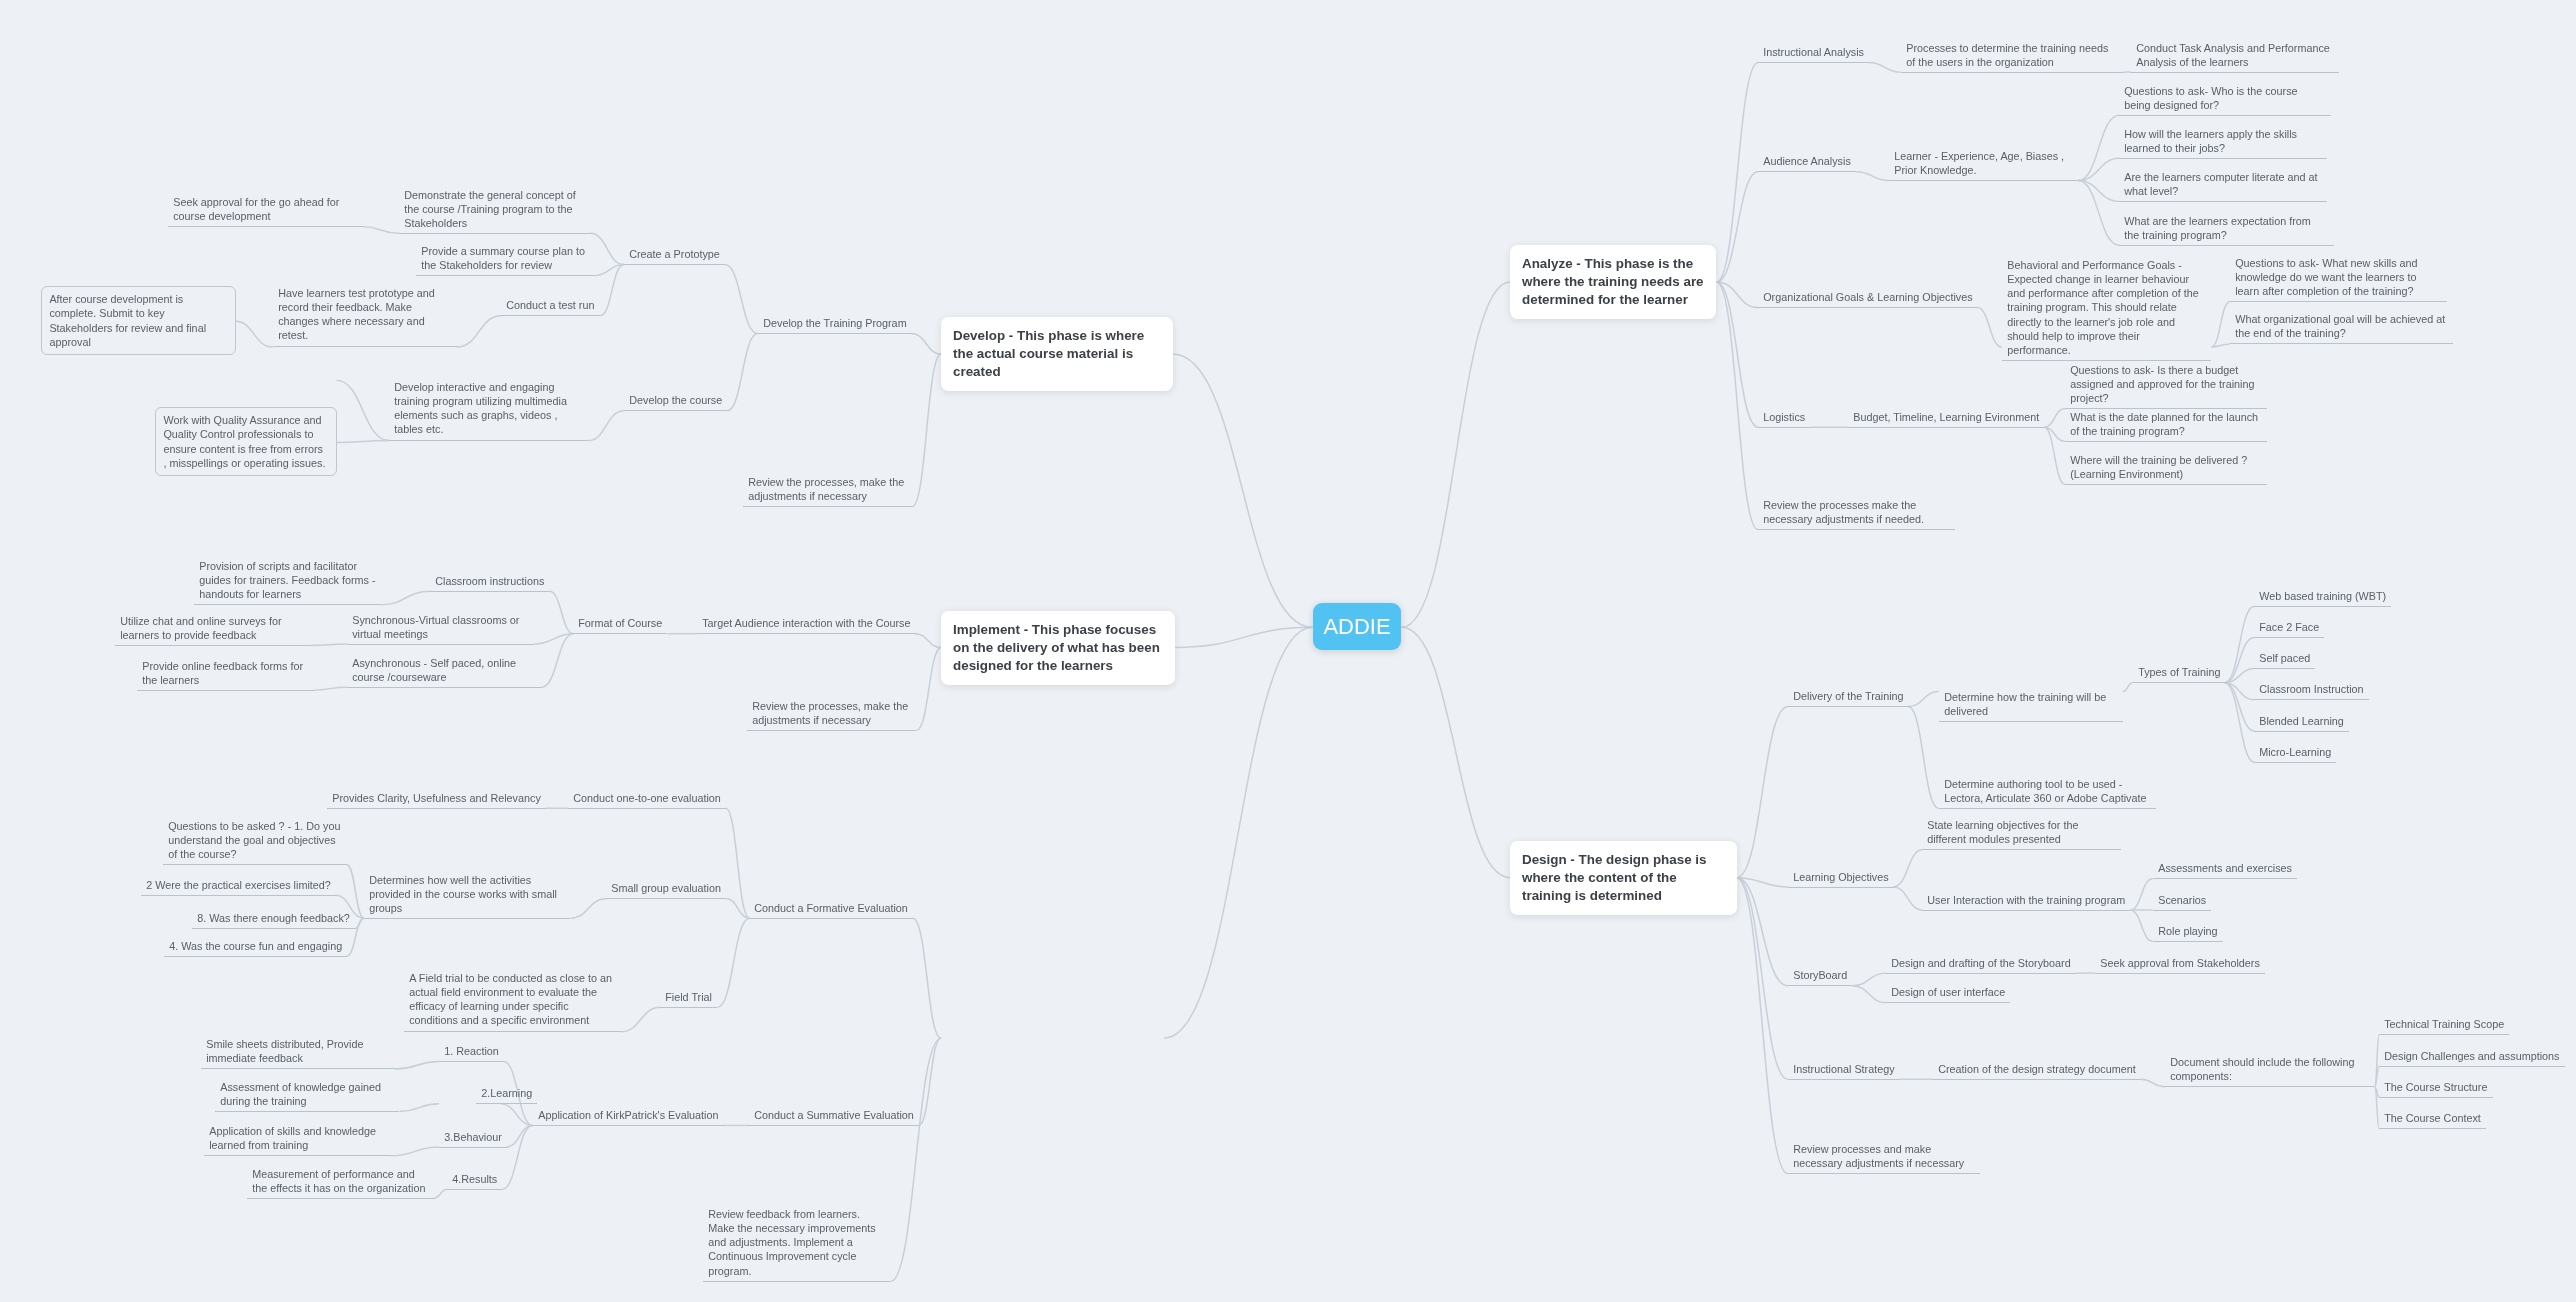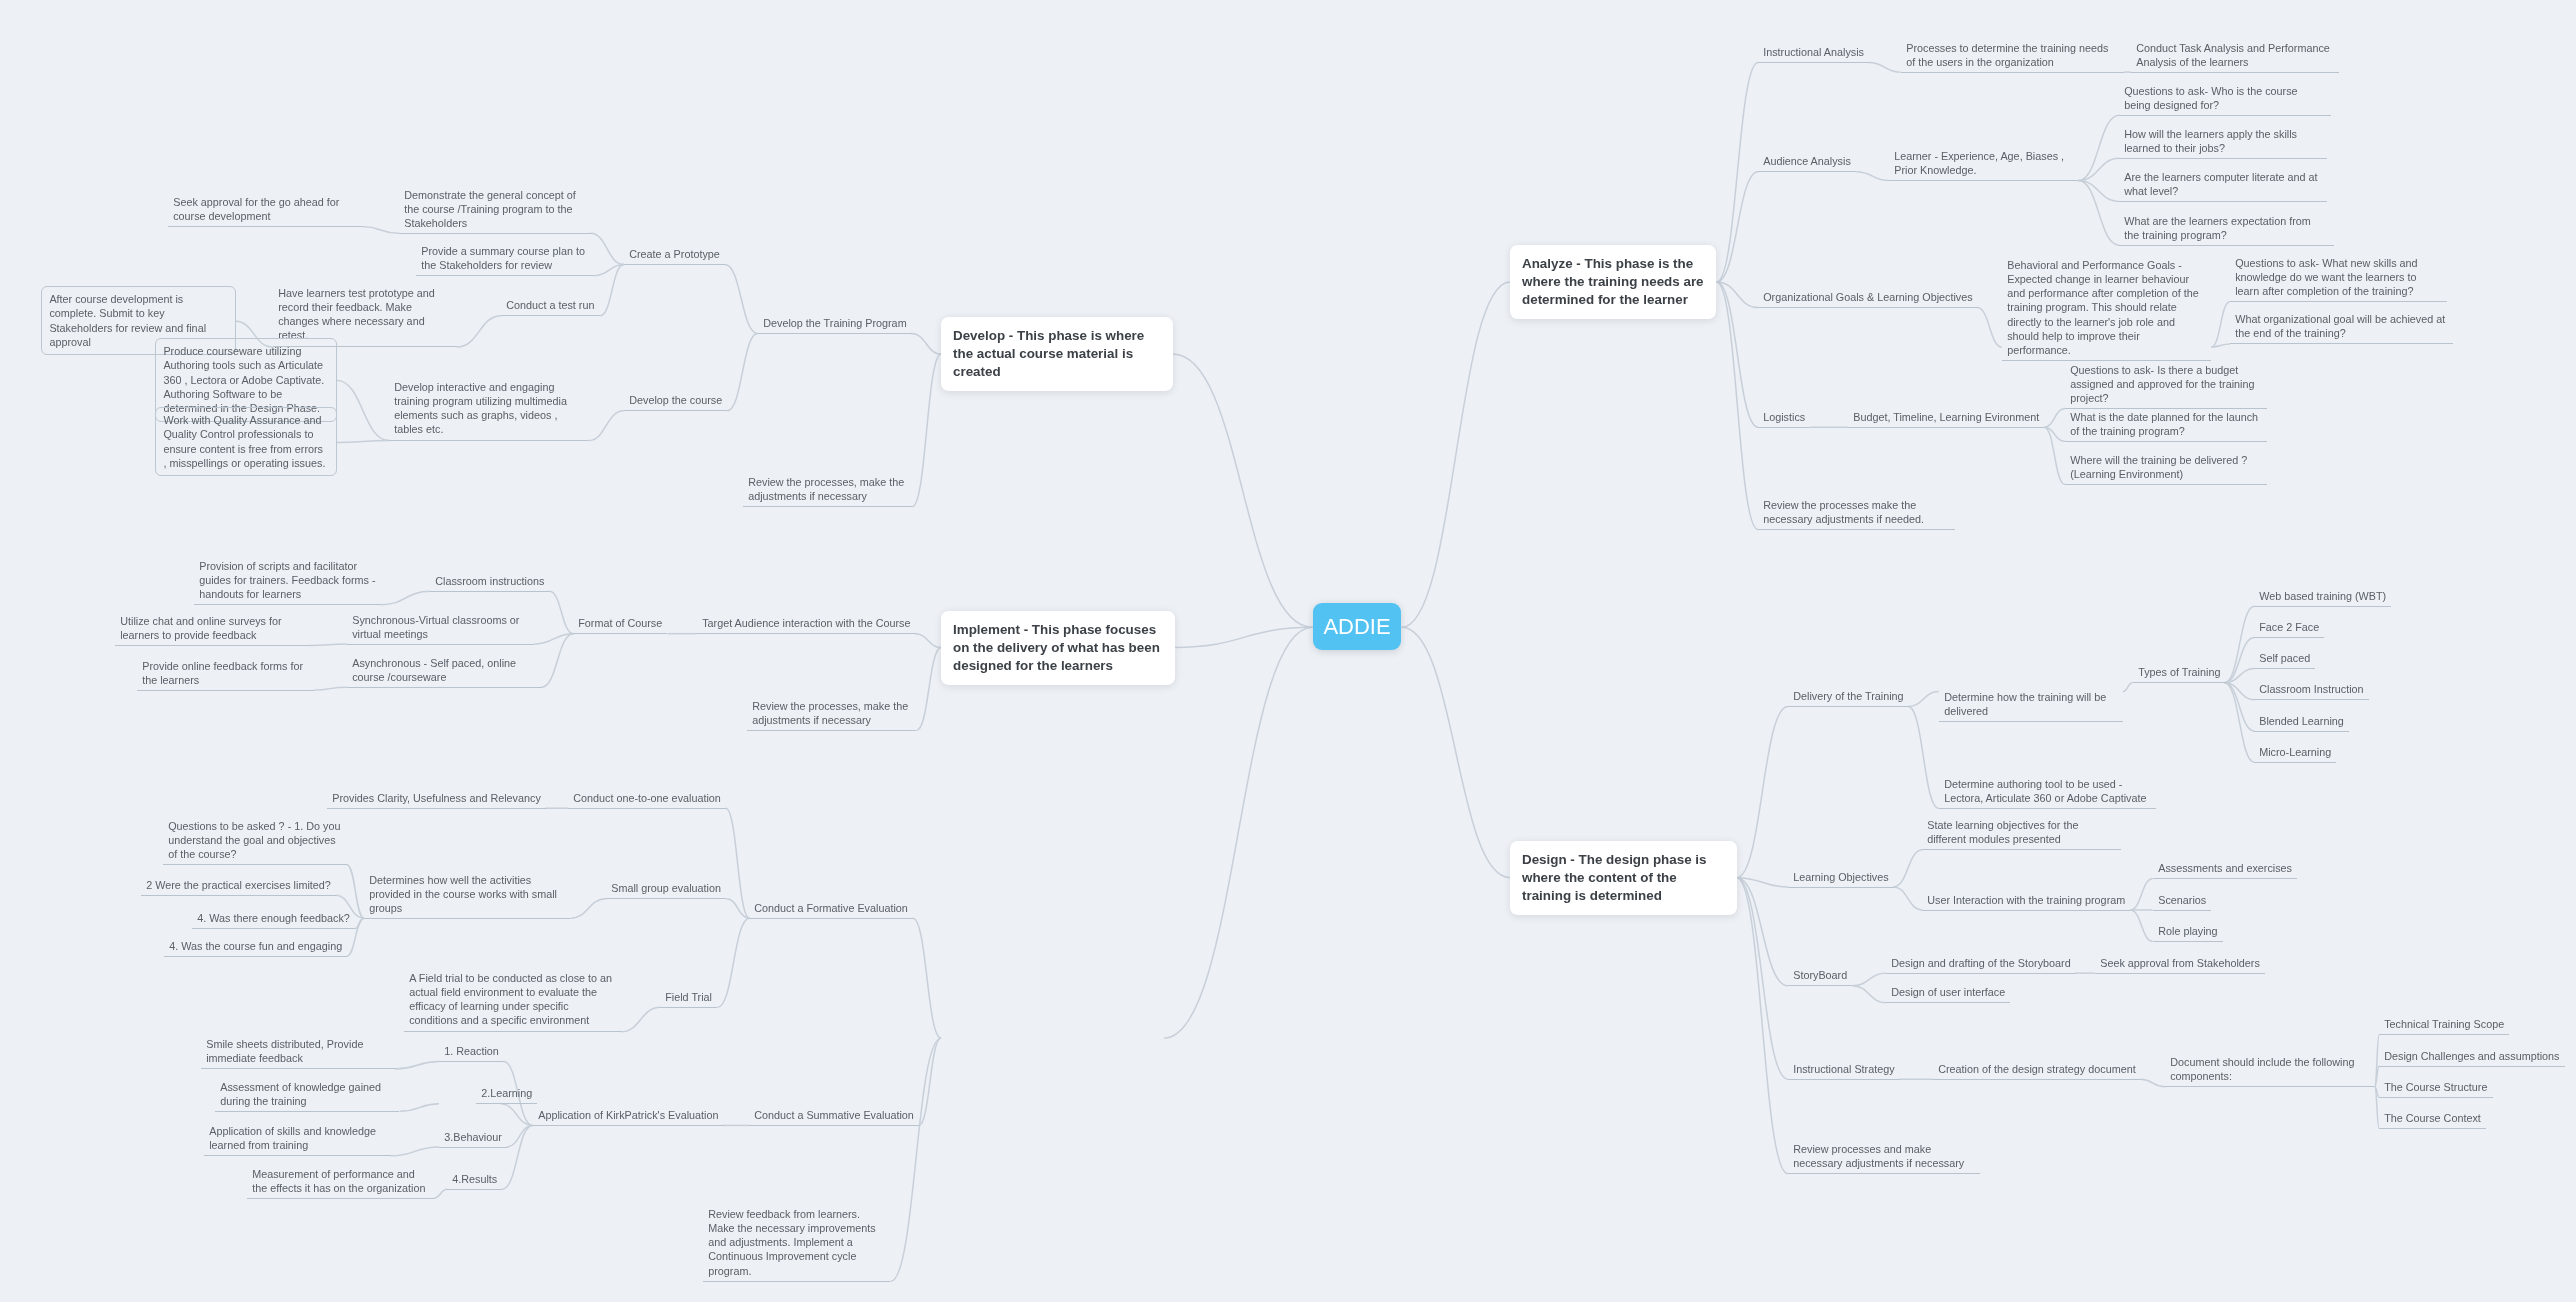--- a/index.html
+++ b/index.html
@@ -216,40 +216,39 @@
     <div class="node leaf" style="left: 758px; top: 314px;">Develop the Training Program</div>
     <div class="node leaf" style="left: 624px; top: 245px;">Create a Prototype</div>
     <div class="node leaf" style="left: 399px; top: 186px; max-width: 192px;">Demonstrate the general concept of the course /Training program to the Stakeholders</div>
     <div class="node leaf" style="left: 168px; top: 193px; max-width: 195px;">Seek approval for the go ahead for course development</div>
     <div class="node leaf" style="left: 416px; top: 242px; max-width: 178px;">Provide a summary course plan to the Stakeholders for review</div>
     <div class="node leaf" style="left: 501px; top: 296px;">Conduct a test run</div>
     <div class="node leaf" style="left: 273px; top: 284px; max-width: 184px;">Have learners test prototype and record their feedback. Make changes where necessary and retest.</div>
     <div class="node boxed" style="left: 41px; top: 286px; max-width: 195px;">After course development is complete. Submit to key Stakeholders for review and final approval</div>
     <div class="node leaf" style="left: 624px; top: 391px;">Develop the course</div>
     <div class="node leaf" style="left: 389px; top: 378px; max-width: 199px;">Develop interactive and engaging training program utilizing multimedia elements such as graphs, videos , tables etc.</div>
-    <div class="node boxed" style="left: 155px; top: 338px; max-width: 182px;">Produce courseware utilizing Authoring tools such as Articulate 360 , Lectora or Adobe Captivate.  Authoring Software to be determined in the Design Phase.</div>
     <div class="node boxed" style="left: 155px; top: 407px; max-width: 182px;">Work with Quality Assurance  and Quality Control professionals to ensure content is free from errors , misspellings or operating issues.</div>
     <div class="node leaf" style="left: 743px; top: 473px; max-width: 169px;">Review the processes, make the adjustments if necessary</div>
     <div class="node leaf" style="left: 697px; top: 614px;">Target Audience interaction with the Course</div>
     <div class="node leaf" style="left: 573px; top: 614px;">Format of Course</div>
     <div class="node leaf" style="left: 430px; top: 572px;">Classroom instructions</div>
     <div class="node leaf" style="left: 194px; top: 557px; max-width: 187px;">Provision of scripts and facilitator guides for trainers.  Feedback forms - handouts for learners</div>
     <div class="node leaf" style="left: 347px; top: 611px; max-width: 187px;">Synchronous-Virtual classrooms or virtual meetings</div>
     <div class="node leaf" style="left: 115px; top: 612px; max-width: 195px;">Utilize chat and online surveys for learners to provide feedback</div>
     <div class="node leaf" style="left: 347px; top: 654px; max-width: 195px;">Asynchronous - Self paced, online course /courseware</div>
     <div class="node leaf" style="left: 137px; top: 657px; max-width: 177px;">Provide online feedback forms for the learners</div>
     <div class="node leaf" style="left: 747px; top: 697px; max-width: 169px;">Review the processes, make the adjustments if necessary</div>
     <div class="node leaf" style="left: 749px; top: 899px;">Conduct a Formative Evaluation</div>
     <div class="node leaf" style="left: 568px; top: 789px;">Conduct one-to-one evaluation</div>
     <div class="node leaf" style="left: 327px; top: 789px;">Provides Clarity, Usefulness and Relevancy</div>
     <div class="node leaf" style="left: 606px; top: 879px;">Small group evaluation</div>
     <div class="node leaf" style="left: 364px; top: 871px; max-width: 206px;">Determines how well the activities provided in the course works with small groups</div>
     <div class="node leaf" style="left: 163px; top: 817px; max-width: 184px;">Questions to be asked ? - 1. Do you understand the goal and objectives of the course?</div>
     <div class="node leaf" style="left: 141px; top: 876px;">2 Were  the practical exercises limited?</div>
-    <div class="node leaf" style="left: 192px; top: 909px;">4. Was there enough feedback?</div>
+    <div class="node leaf" style="left: 192px; top: 909px;">8. Was there enough feedback?</div>
     <div class="node leaf" style="left: 164px; top: 937px;">4. Was the course fun and engaging</div>
     <div class="node leaf" style="left: 660px; top: 988px;">Field Trial</div>
     <div class="node leaf" style="left: 404px; top: 969px; max-width: 217px;">A Field trial to be conducted as close to an actual field environment to evaluate the efficacy of learning under specific conditions and a specific environment</div>
     <div class="node leaf" style="left: 749px; top: 1106px;">Conduct a Summative Evaluation</div>
     <div class="node leaf" style="left: 533px; top: 1106px;">Application of KirkPatrick's Evaluation</div>
     <div class="node leaf" style="left: 439px; top: 1042px;">1. Reaction</div>
     <div class="node leaf" style="left: 201px; top: 1035px; max-width: 195px;">Smile sheets distributed, Provide immediate feedback</div>
     <div class="node leaf" style="left: 439px; top: 1084px; margin-left: 37px;">2.Learning</div>
     <div class="node leaf" style="left: 215px; top: 1078px; max-width: 184px;">Assessment of knowledge gained during the training</div>
     <div class="node leaf" style="left: 439px; top: 1128px;">3.Behaviour</div>

